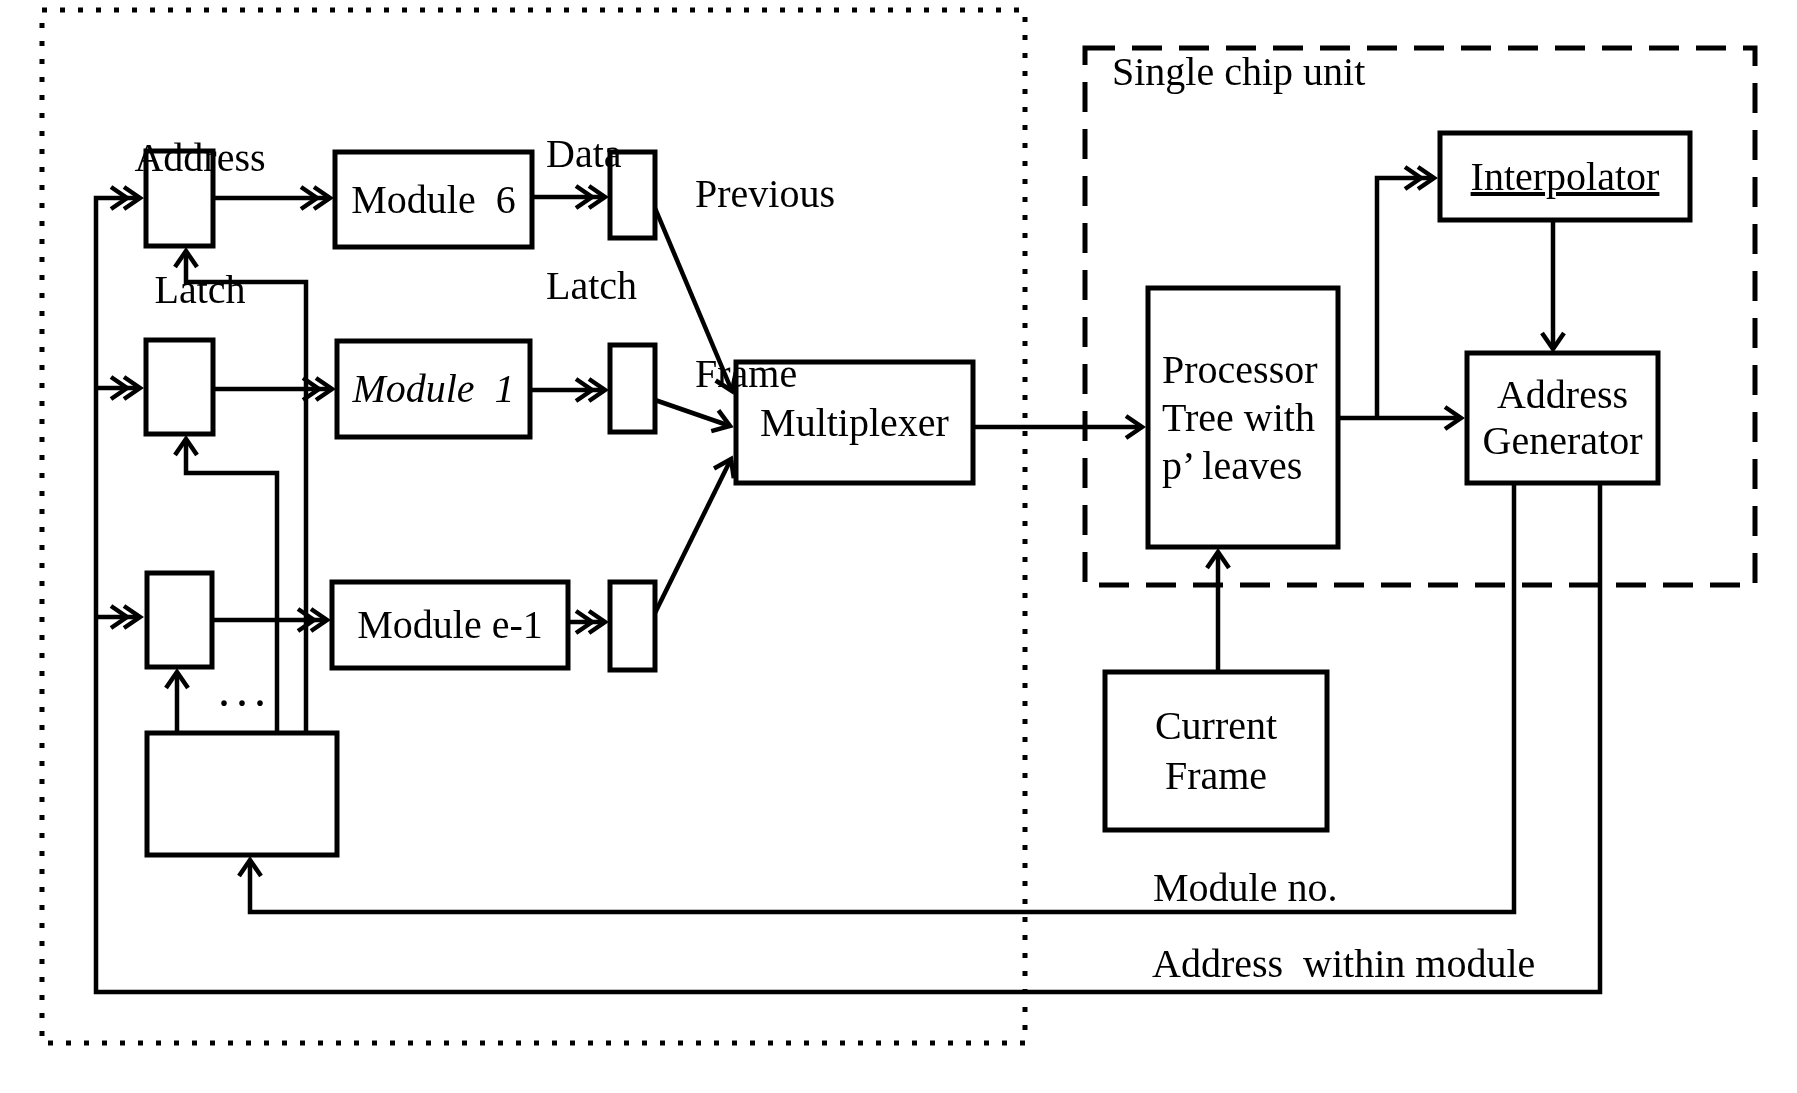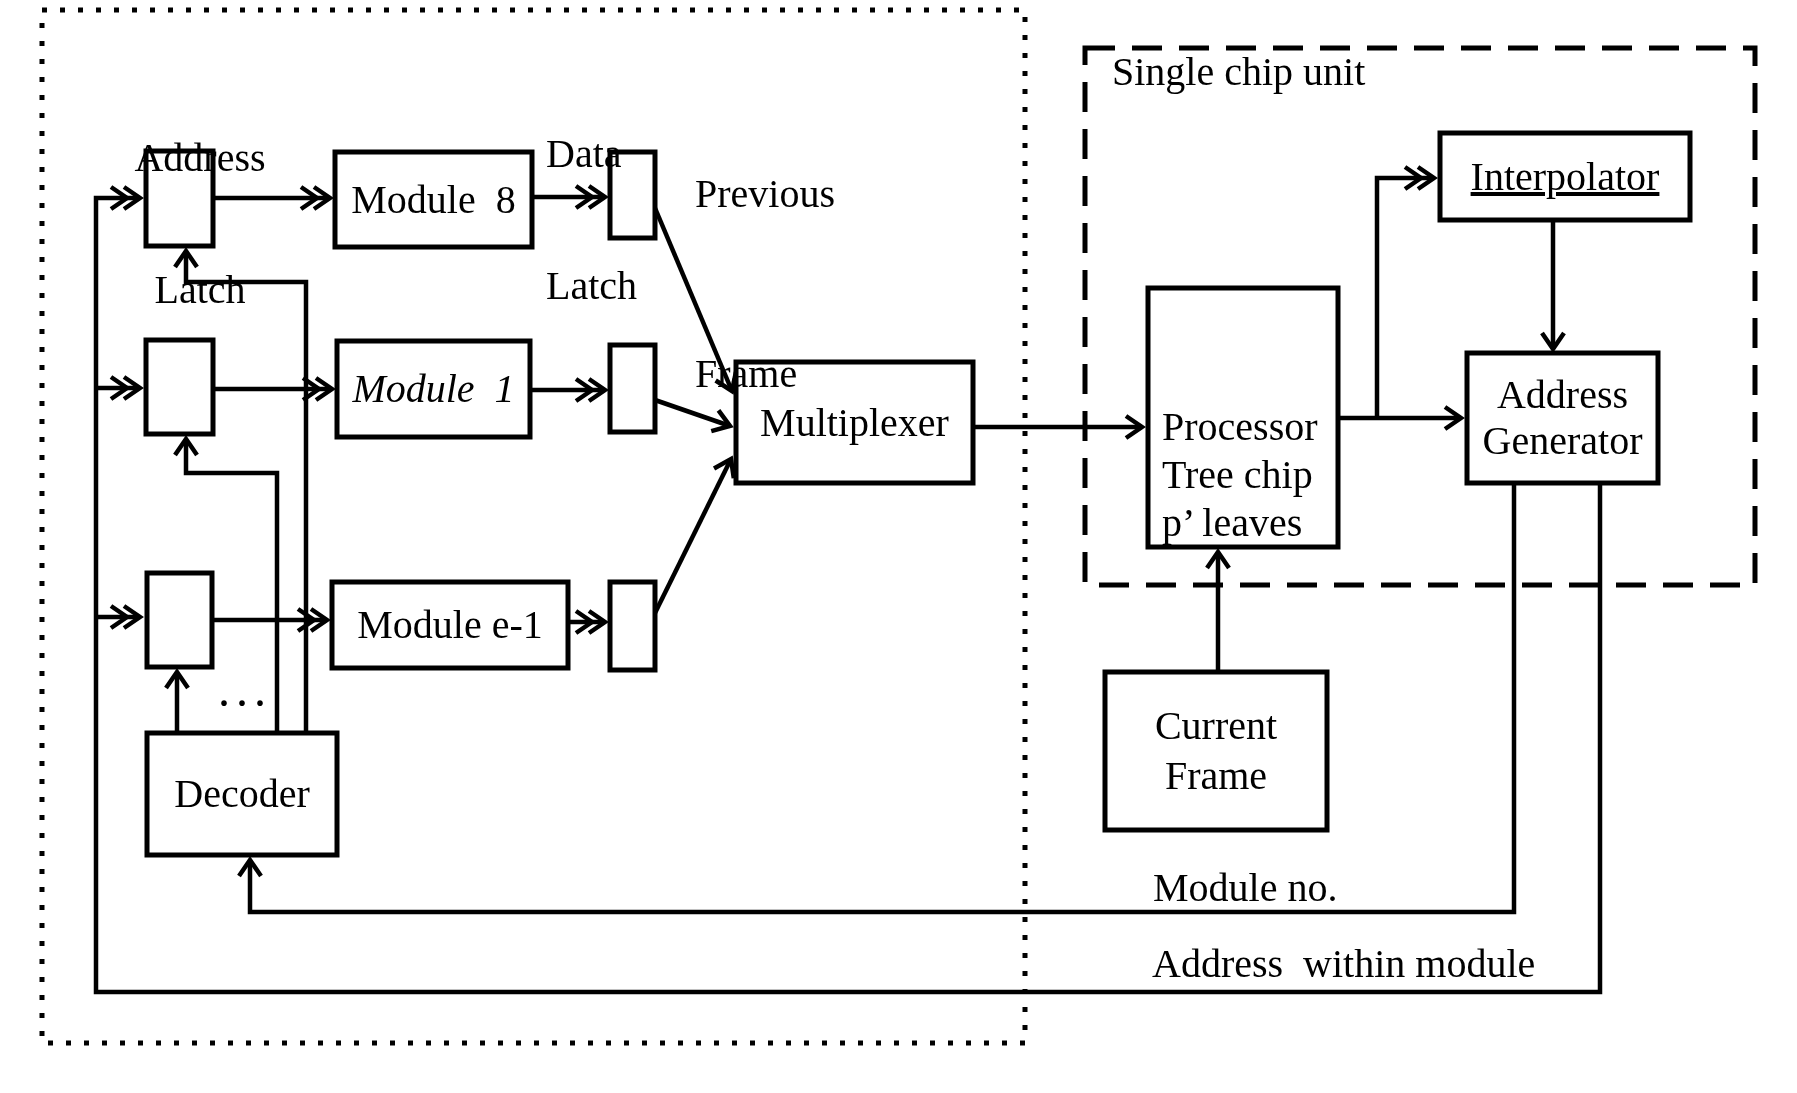--- a/index.html
+++ b/index.html
@@ -8,21 +8,21 @@
     font-family:"Liberation Serif","DejaVu Serif",serif; color:#000;
     overflow:hidden;
   }
   #wires { position:absolute; left:0; top:0; width:1797px; height:1093px; }
   .lbl { position:absolute; font-size:40px; line-height:44px; white-space:pre; color:#000; }
   .boxlbl {
     position:absolute; display:flex; flex-direction:column;
     align-items:center; justify-content:center;
     font-size:40px; line-height:46px; white-space:pre; color:#000;
   }
-  .leftflex { align-items:flex-start;justify-content:flex-end; }
+  .leftflex { align-items:flex-start; }
 </style>
 </head>
 <body>
 
 <div id="stage">
 
   <svg id="wires" viewBox="0 0 1797 1093">
     <defs>
       <marker id="v" markerUnits="userSpaceOnUse" markerWidth="40" markerHeight="30" refX="36" refY="15" orient="auto">
         <path d="M20,4 L36,15 L20,26" fill="none" stroke="#000" stroke-width="4.5"></path>
@@ -104,29 +104,28 @@
   </div>
 
   <div class="lbl" style="left:1112px; top:50px;text-align:right;">Single chip unit</div>
 
   <div class="lbl" style="left:218px; top:668px; font-size:48px; letter-spacing:6px;">...</div>
 
   <div class="lbl" style="left:1152px; top:942px;">Address  within module</div>
 
   <div class="lbl" style="left:1153px; top:866px;">Module no.</div>
 
-  <div class="boxlbl" style="left:335px; top:152px; width:197px; height:95px;">Module  8</div>
+  <div class="boxlbl" style="left:335px; top:152px; width:197px; height:95px;">Module  6</div>
   <div class="boxlbl" style="left:337px; top:341px; width:193px; height:96px;font-style:italic;">Module  1</div>
   <div class="boxlbl" style="left:332px; top:582px; width:236px; height:86px;">Module e-1</div>
   <div class="boxlbl" style="left:736px; top:362px; width:237px; height:121px;text-align:right;">Multiplexer</div>
-  <div class="boxlbl" style="left:147px; top:733px; width:190px; height:122px;">Decoder</div>
 
   <div class="boxlbl leftflex" style="left:1148px; top:288px; width:190px; height:259px; padding-left:14px; line-height:48px;">
     <div>Processor</div>
-    <div>Tree chip</div>
+    <div>Tree with</div>
     <div>p’ leaves</div>
   </div>
 
   <div class="boxlbl" style="left:1440px; top:133px; width:250px; height:87px;text-decoration:underline;">Interpolator</div>
 
   <div class="boxlbl" style="left:1467px; top:353px; width:191px; height:130px;">
     <div>Address</div>
     <div>Generator</div>
   </div>
 

